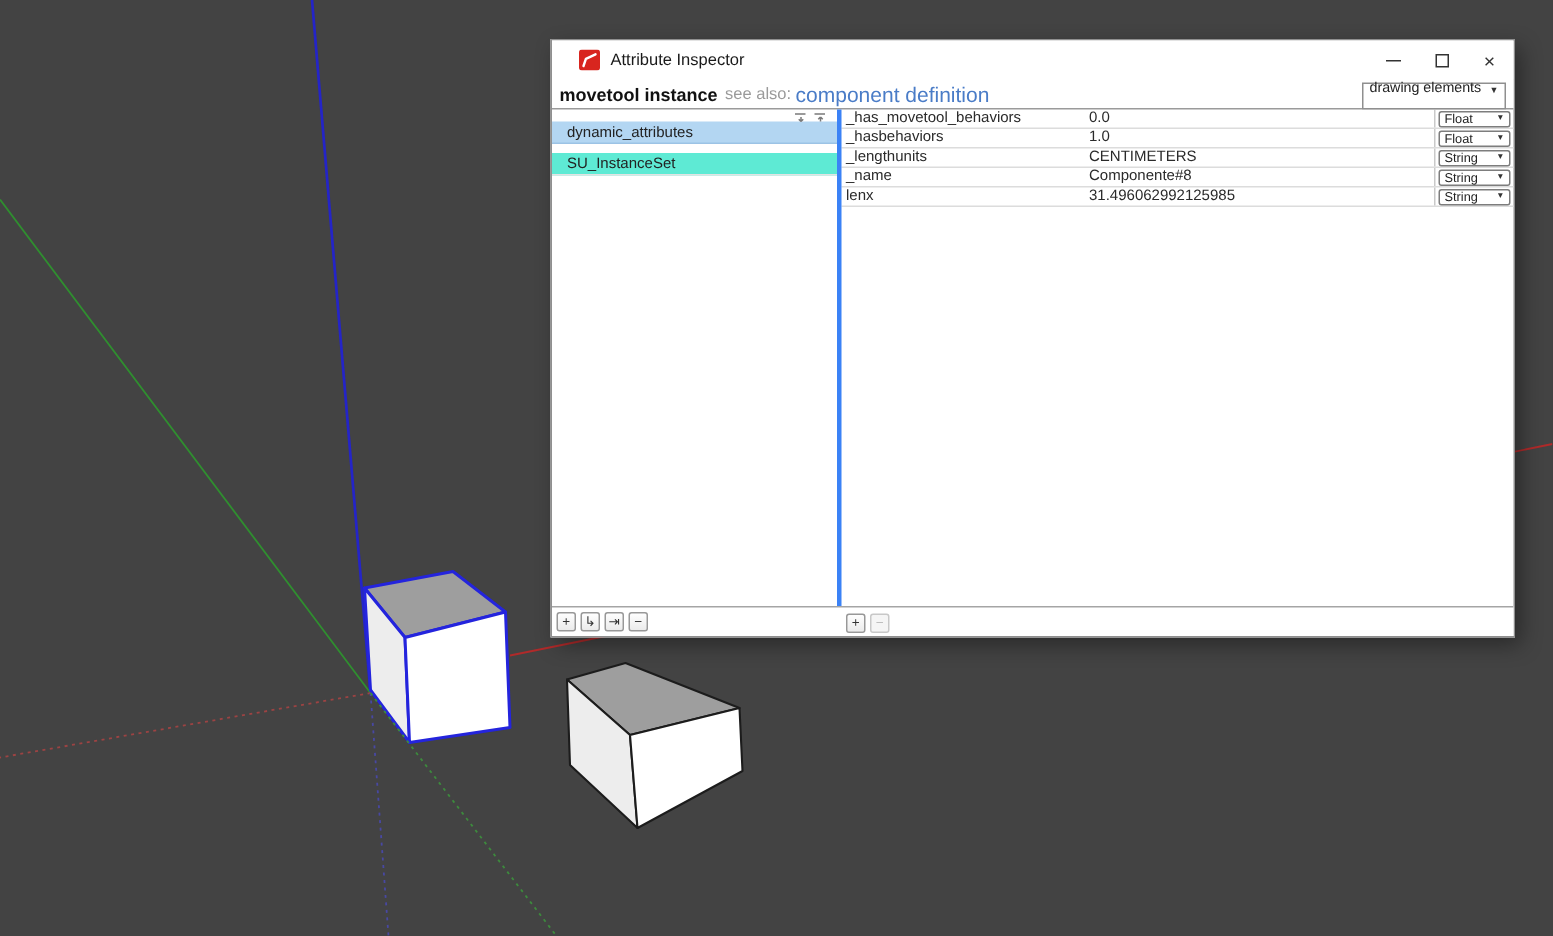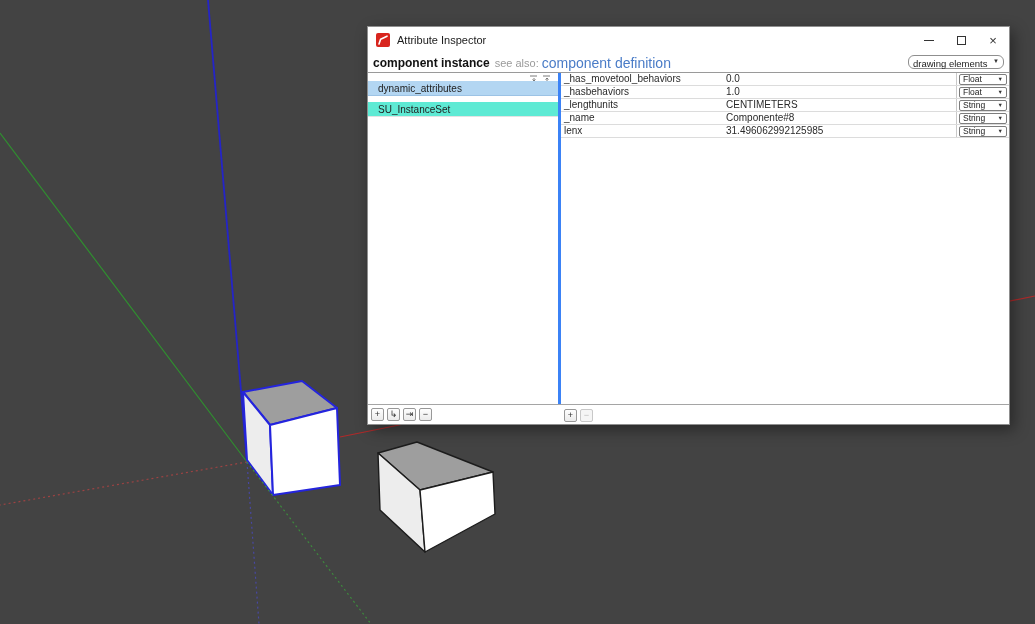--- a/index.html
+++ b/index.html
@@ -8,35 +8,35 @@
 
   .stage { position:absolute; inset:0; }
   svg.scene { position:absolute; left:0; top:0; }
 
   
   .dialog {
     position:absolute; left:367px; top:26px; width:643px; height:399px;
     background:#ffffff; border:1px solid #8f8f8f;
     box-shadow:4px 5px 14px rgba(0,0,0,0.40);
   }
-  .titlebar { height:26px; display:flex; align-items:center; padding-left:8px; background:#ffffff; }
+  .titlebar { height:26px; display:flex; align-items:center; padding-left:18px; background:#ffffff; }
   .app-icon { width:14px; height:14px; margin-right:7px; flex:0 0 auto; }
   .win-title { font-size:11px; color:#1a1a1a; }
   .winbtns { margin-left:auto; display:flex; height:26px; }
   .winbtn { width:32px; height:26px; display:flex; align-items:center; justify-content:center; cursor:default; }
   .min-glyph { display:block; width:10px; border-top:1px solid #333; }
   .max-glyph { display:block; width:9px; height:9px; border:1px solid #333; }
   .close-glyph { font-size:13px; color:#333; line-height:1; }
 
   .hdr { position:relative; height:20px; border-bottom:1px solid #9a9a9a; display:flex; align-items:center; padding-left:5px; background:#fff; }
   .hdr-title { font-weight:bold; font-size:12px; color:#111; }
   .hdr-seealso { font-size:11px; color:#9a9a9a; margin-left:5px; }
   .hdr-link { font-size:14px; color:#4a7cc7; margin-left:3px; text-decoration:none; cursor:pointer; }
-  .entity-select { position:absolute; right:5px; top:2px; width:96px; height:14px; border:1px solid #8f8f8f; border-radius:6px;
-    background:#fff; display:flex; align-items:flex-start; justify-content:space-between; padding:2px 4px; font-size:9.5px; color:#222; }
+  .entity-select { position:absolute; right:5px; top:2px; width:96px; height:14px; border:1px solid #8f8f8f; border-radius:0;
+    background:#fff; display:flex; align-items:flex-end; justify-content:space-between; padding:8px 4px; font-size:9.5px; color:#222; }
   .dd-arrow { font-size:6px; color:#333; }
 
   .content { display:flex; height:331px; }
   .leftpanel { width:193px; border-right:3px solid #3b82f6; position:relative; padding-top:8px; }
   .panel-tools { position:absolute; right:7px; top:1px; display:flex; gap:4px; }
   .mini-icon { display:block; }
   .dict-item { height:15px; line-height:15px; font-size:10px; color:#222; padding-left:10px;
     border-bottom:1px solid #e3e3e3; background:#5eead4; cursor:default; }
   .dict-item.selected { background:#b3d6f2; border-bottom:1px solid #9cc3e5; }
   .dict-item + .dict-item { margin-top:6px; }
@@ -100,21 +100,21 @@
         <div class="winbtn">
             <span class="max-glyph"></span>
           </div>
         <div class="winbtn">
             <span class="close-glyph">×</span>
           </div>
       </div>
     </div>
 
     <div class="hdr">
-      <span class="hdr-title">component instance</span>
+      <span class="hdr-title">movetool instance</span>
       <span class="hdr-seealso">see also:</span>
       <a class="hdr-link">component definition</a>
       <div class="entity-select">
         <span>drawing elements</span>
         <span class="dd-arrow">▼</span>
       </div>
     </div>
 
     <div class="content">
 

